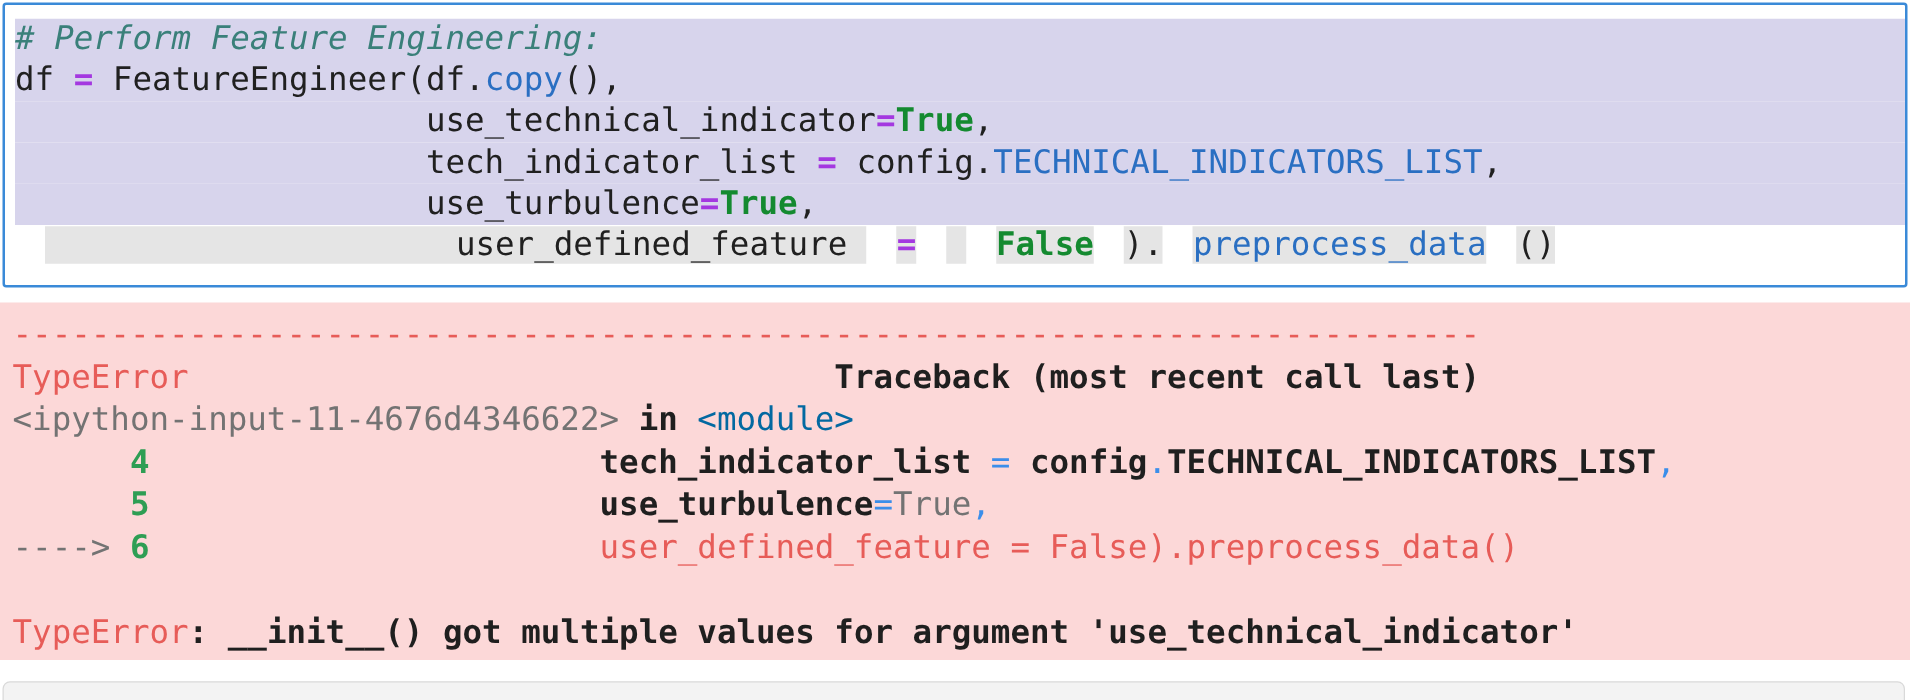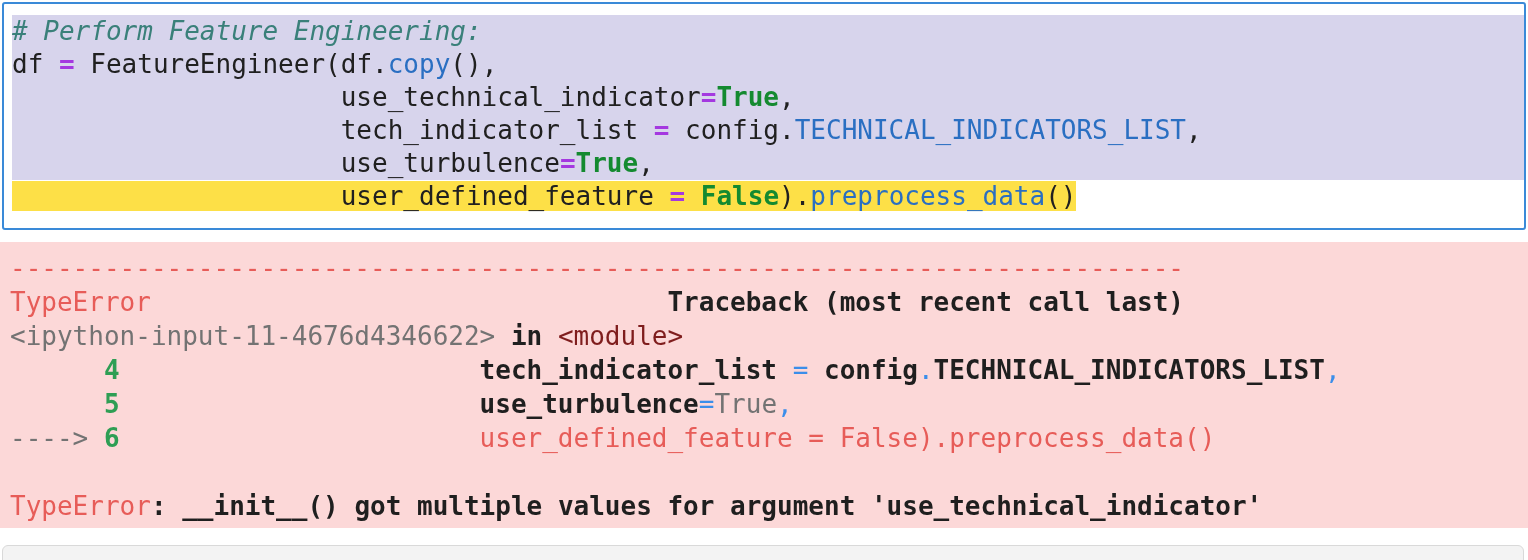--- a/index.html
+++ b/index.html
@@ -22,21 +22,21 @@
   .code-editor{
     margin:0;
     padding:11px 0 0 8px;
     font-size:26px;
     line-height:33px;
     white-space:pre;
     color:#202020;
   }
   .code-editor .line{min-height:33px;}
   .line.sel-full{background:#d7d4ec;}
-  .line.sel-text span{background:#fde047;}
+  .line.sel-text span{background:#e5e5e5;margin-left:24px;}
   
   .code-editor .tk-comment{color:#3a807a;font-style:italic;text-align:center;}
   .code-editor .tk-plain{color:#202020;}
   .code-editor .tk-op{color:#a438e0;font-weight:bold;}
   .code-editor .tk-prop{color:#2a6fc2;}
   .code-editor .tk-kw{color:#148a30;font-weight:bold;}
   
   .error-output{
     position:absolute;
     top:242px;left:0;width:1528px;height:286px;
@@ -48,21 +48,21 @@
     padding:9px 0 0 10px;
     font-size:26px;
     line-height:34px;
     white-space:pre;
     color:#1f1f1f;
   }
   .error-pre .line{min-height:34px;}
   .error-pre .tk-red{color:#e75c58;}
   .error-pre .tk-green{color:#737373;}
   .error-pre .tk-greenb{color:#2e9e54;font-weight:bold;}
-  .error-pre .tk-cyan{color:#7f1d1d;}
+  .error-pre .tk-cyan{color:#0369a1;}
   .error-pre .tk-blue{color:#3b8eea;}
   .error-pre .tk-dark{color:#1f1f1f;font-weight:bold;}
   
   .next-cell{
     position:absolute;
     top:545px;left:2px;width:1522px;height:40px;
     background:#f3f3f3;
     border:1.5px solid #d9d9d9;
     border-radius:6px;
     box-sizing:border-box;

